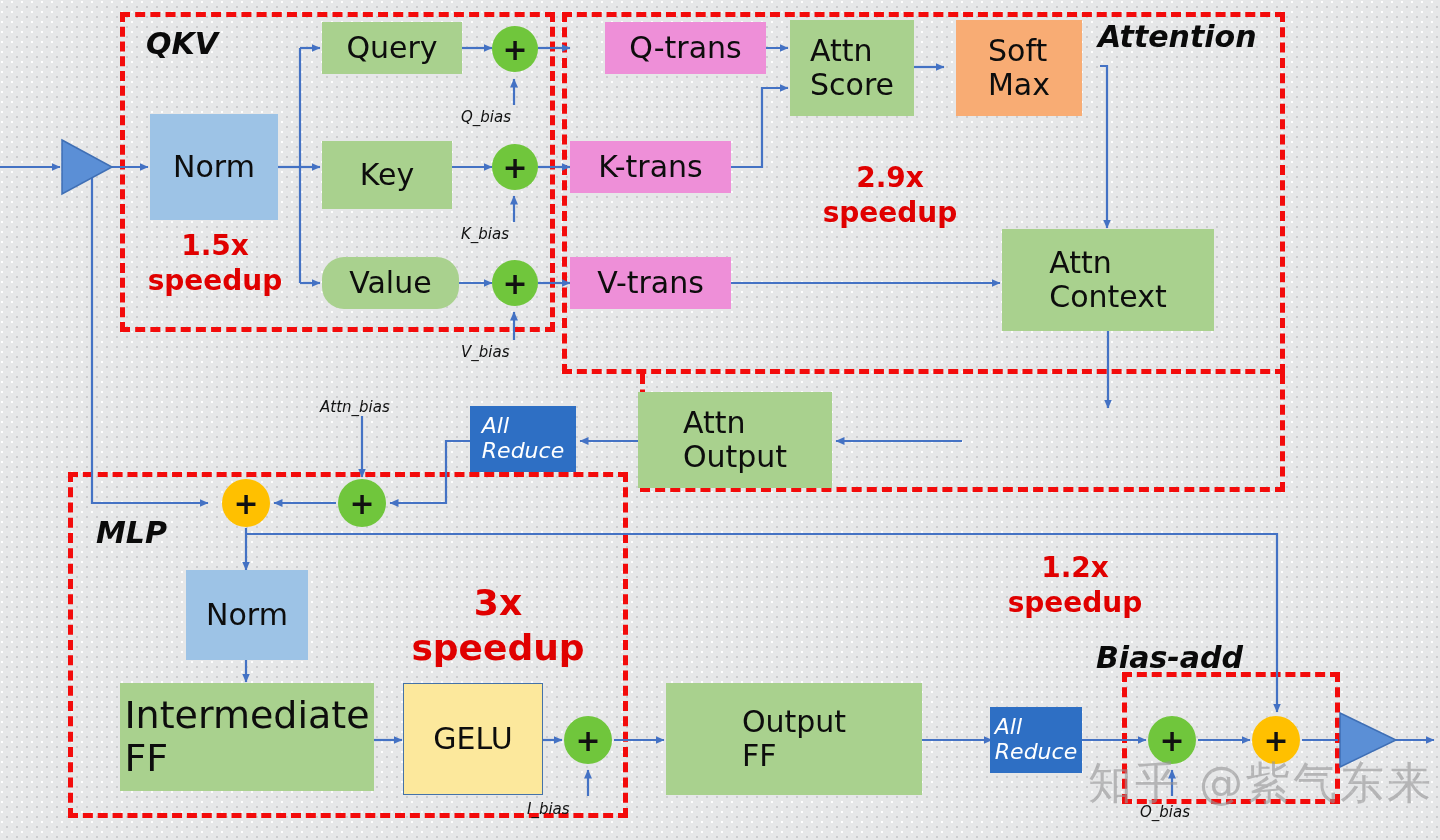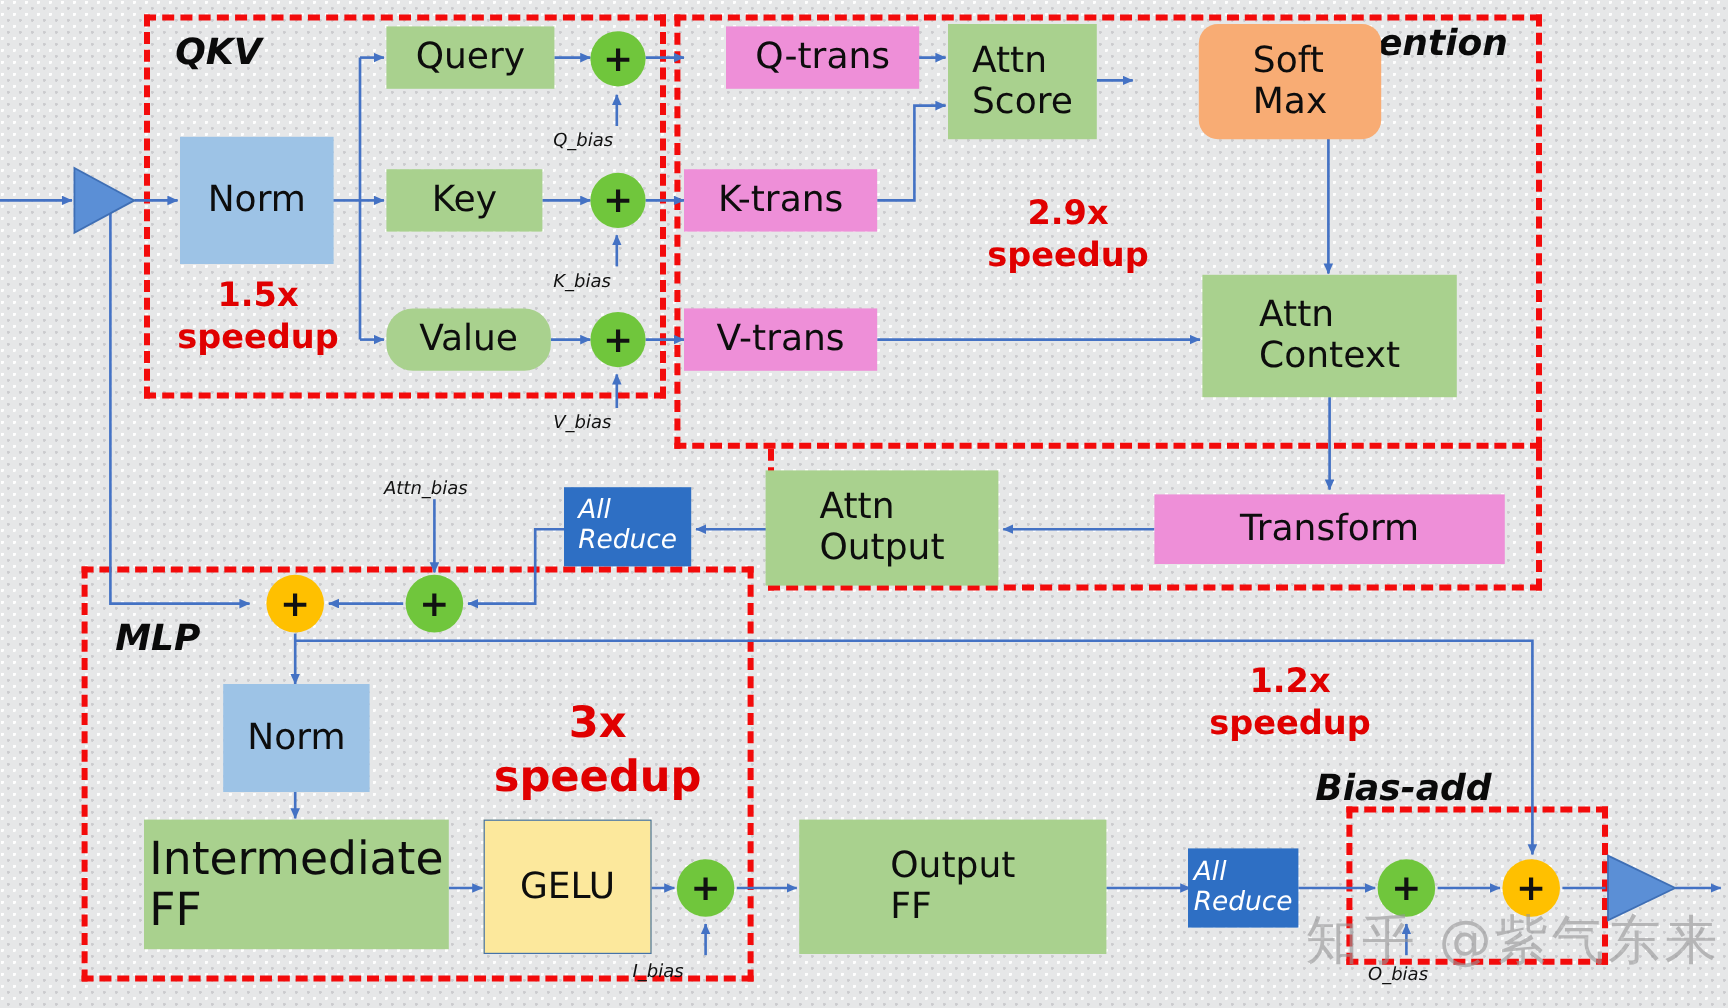--- a/index.html
+++ b/index.html
@@ -178,42 +178,41 @@
       <path d="M1396,740 L1434,740" marker-end="url(#ah)"></path>
     </g>
 
     <polygon points="62,140 112,167 62,194" fill="#5b8fd6" stroke="#3f6fb5" stroke-width="1.5"></polygon>
     <polygon points="1340,713 1396,740 1340,767" fill="#5b8fd6" stroke="#3f6fb5" stroke-width="1.5"></polygon>
   </svg>
 
   <div class="node n-blue" style="left:150px;top:114px;width:128px;height:106px;font-size:30px;">Norm</div>
 
   <div class="node n-green" style="left:322px;top:22px;width:140px;height:52px;font-size:30px;">Query</div>
-  <div class="node n-green" style="left:322px;top:141px;width:130px;height:52px;font-size:30px;">Key</div>
+  <div class="node n-green" style="left:322px;top:141px;width:130px;height:68px;font-size:30px;">Key</div>
   <div class="node n-green" style="left:322px;top:257px;width:137px;height:52px;font-size:30px;border-radius:22px;">Value</div>
 
   <div class="circ c-green" style="left:492px;top:26px;width:46px;height:46px;font-size:30px;">+</div>
   <div class="circ c-green" style="left:492px;top:144px;width:46px;height:46px;font-size:30px;">+</div>
   <div class="circ c-green" style="left:492px;top:260px;width:46px;height:46px;font-size:30px;">+</div>
 
   <div class="biaslab" style="left:461px;top:108px;">Q_bias</div>
   <div class="biaslab" style="left:461px;top:225px;">K_bias</div>
   <div class="biaslab" style="left:461px;top:343px;">V_bias</div>
 
   <div class="node n-pink" style="left:570px;top:22px;width:161px;height:52px;font-size:30px;margin-left:35px;">Q-trans</div>
   <div class="node n-pink" style="left:570px;top:141px;width:161px;height:52px;font-size:30px;">K-trans</div>
   <div class="node n-pink" style="left:570px;top:257px;width:161px;height:52px;font-size:30px;">V-trans</div>
 
   <div class="node n-green" style="left:790px;top:20px;width:124px;height:96px;font-size:30px;">Attn
 Score</div>
-  <div class="node n-orange" style="left:999px;top:20px;width:152px;height:96px;font-size:30px;border-radius:16px;">Soft
+  <div class="node n-orange" style="left:956px;top:20px;width:126px;height:96px;font-size:30px;">Soft
 Max</div>
   <div class="node n-green" style="left:1002px;top:229px;width:212px;height:102px;font-size:30px;">Attn
 Context</div>
-  <div class="node n-pink" style="left:962px;top:412px;width:292px;height:58px;font-size:30px;">Transform</div>
 
   <div class="node n-green" style="left:638px;top:392px;width:194px;height:96px;font-size:30px;">Attn
 Output</div>
   <div class="node n-allreduce" style="left:470px;top:406px;width:106px;height:66px;font-size:22px;">All
 Reduce</div>
 
   <div class="circ c-green" style="left:338px;top:479px;width:48px;height:48px;font-size:30px;">+</div>
   <div class="circ c-orange" style="left:222px;top:479px;width:48px;height:48px;font-size:30px;">+</div>
 
   <div class="biaslab" style="left:320px;top:398px;">Attn_bias</div>

